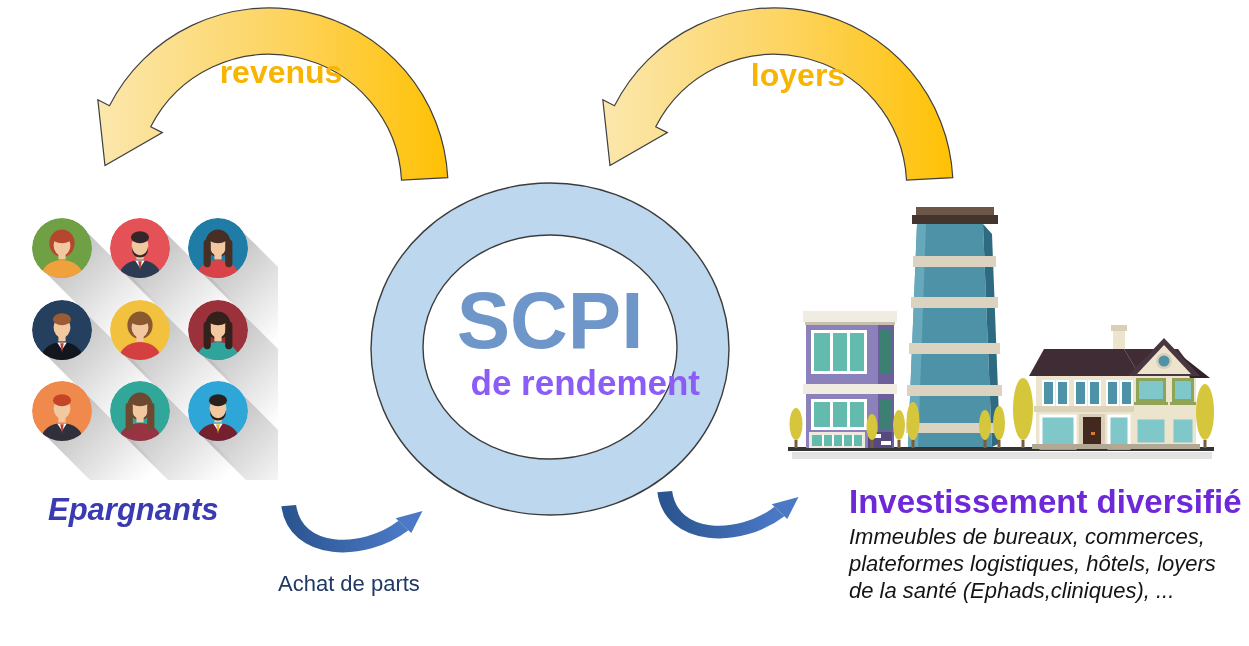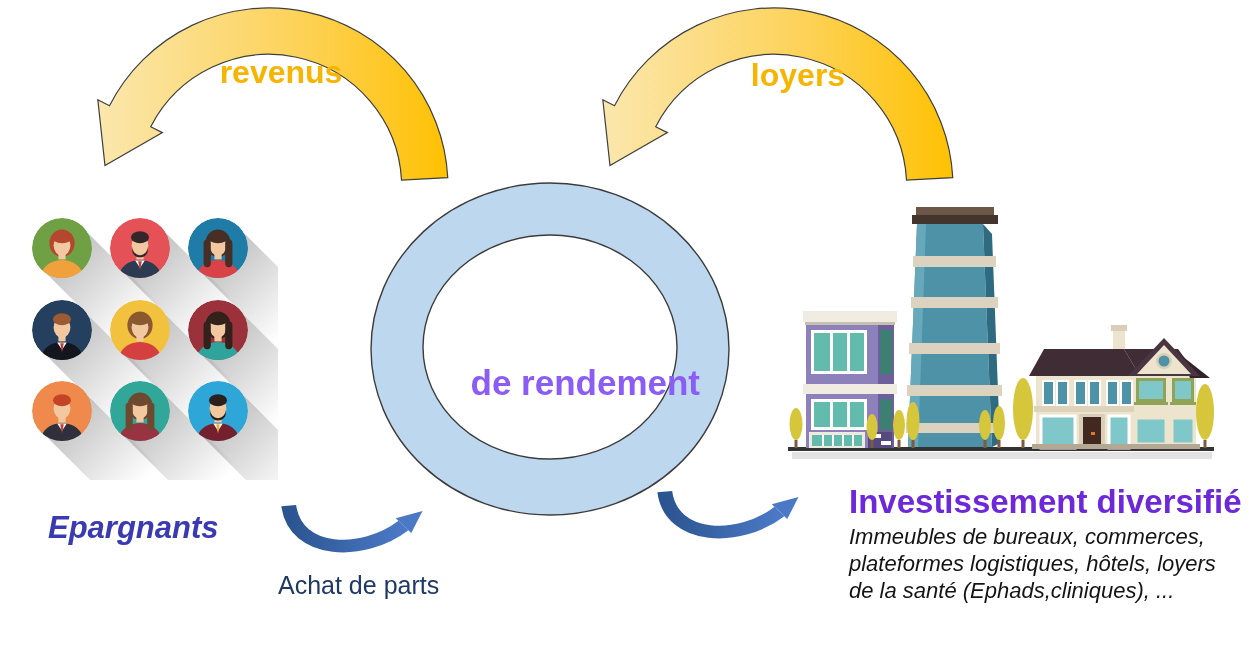--- a/index.html
+++ b/index.html
@@ -7,22 +7,22 @@
     position:relative;width:1249px;height:639px;background:#ffffff;overflow:hidden;
     font-family:"Liberation Sans", sans-serif;
   }
   .abs{position:absolute;}
   .label-gold{font-weight:bold;font-size:32px;color:#F7B400;text-align:center;}
   .scpi-title{left:410px;top:281px;width:280px;text-align:center;
     font-size:80px;font-weight:bold;color:#6E96C8;line-height:1;}
   .scpi-sub{left:400px;top:365px;width:300px;text-align:right;
     font-size:35px;font-weight:bold;color:#8b5cf6;line-height:1;}
   .epargnants{left:48px;top:492px;width:250px;font-size:31px;font-weight:bold;
-    font-style:italic;color:#3A3AB2;margin-top:18px;}
-  .navy-label{font-size:25px;color:#1F3864;}
+    font-style:italic;color:#3A3AB2;}
+  .navy-label{font-size:22px;color:#1F3864;}
   .achat{left:278px;top:571px;width:220px;}
   .gestion{left:625px;top:567px;width:180px;text-align:center;line-height:25px;}
   .invest-title{left:849px;top:485px;width:400px;font-size:33px;font-weight:bold;
     color:#6d28d9;line-height:1.05;}
   .invest-desc{left:849px;top:523px;width:400px;font-size:22px;font-style:italic;
     color:#141414;line-height:27px;}
   svg{display:block;}
 </style>
 </head>
 <body>
@@ -50,20 +50,21 @@
       </linearGradient>
     </defs>
     <path d="M 367.8 180.7 A 178 178 0 0 0 31.4 109.2 L 19.8 103.3 L 26.9 168.6 L 84.0 135.9 L 72.4 130.1 A 132 132 0 0 1 321.8 183.1 Z" fill="url(#archg2)" stroke="#3F3F3F" stroke-width="1.2"></path>
   </svg>
   <div class="abs label-gold" style="left:698px;top:57px;width:200px;">loyers</div>
 
   <svg class="abs" style="left:357px;top:168px;" width="386" height="362" viewBox="0 0 386 362">
     <ellipse cx="193" cy="181" rx="179" ry="166" fill="#BDD7EE" stroke="#3C3C3C" stroke-width="1.4"></ellipse>
     <ellipse cx="193" cy="179" rx="127" ry="112" fill="#FFFFFF" stroke="#3C3C3C" stroke-width="1.4"></ellipse>
   </svg>
+  <div class="abs scpi-title">SCPI</div>
   <div class="abs scpi-sub">de rendement</div>
 
   <svg class="abs" id="avatars-svg" style="left:28px;top:210px;" width="250" height="270" viewBox="0 0 250 270">
       <defs>
         <linearGradient id="avshad" x1="0" y1="0" x2="0" y2="1">
           <stop offset="0" stop-color="#7A7A7A" stop-opacity="0.45"></stop>
           <stop offset="1" stop-color="#7A7A7A" stop-opacity="0"></stop>
         </linearGradient>
       </defs>
       <g transform="translate(34,38) rotate(-45)">

